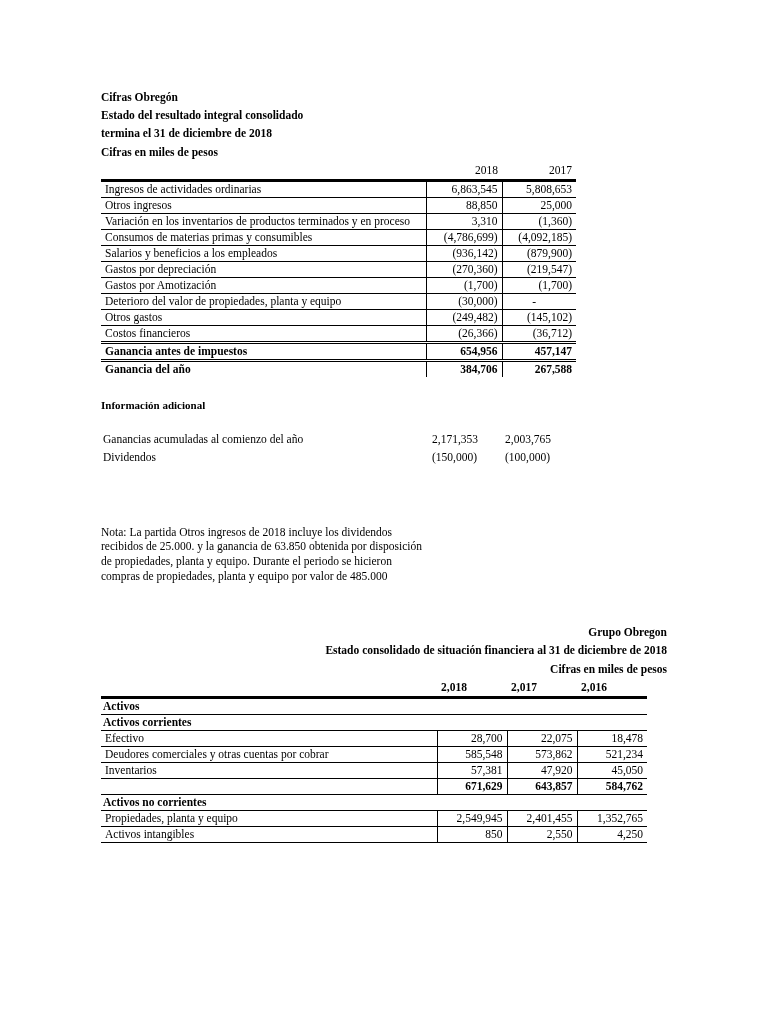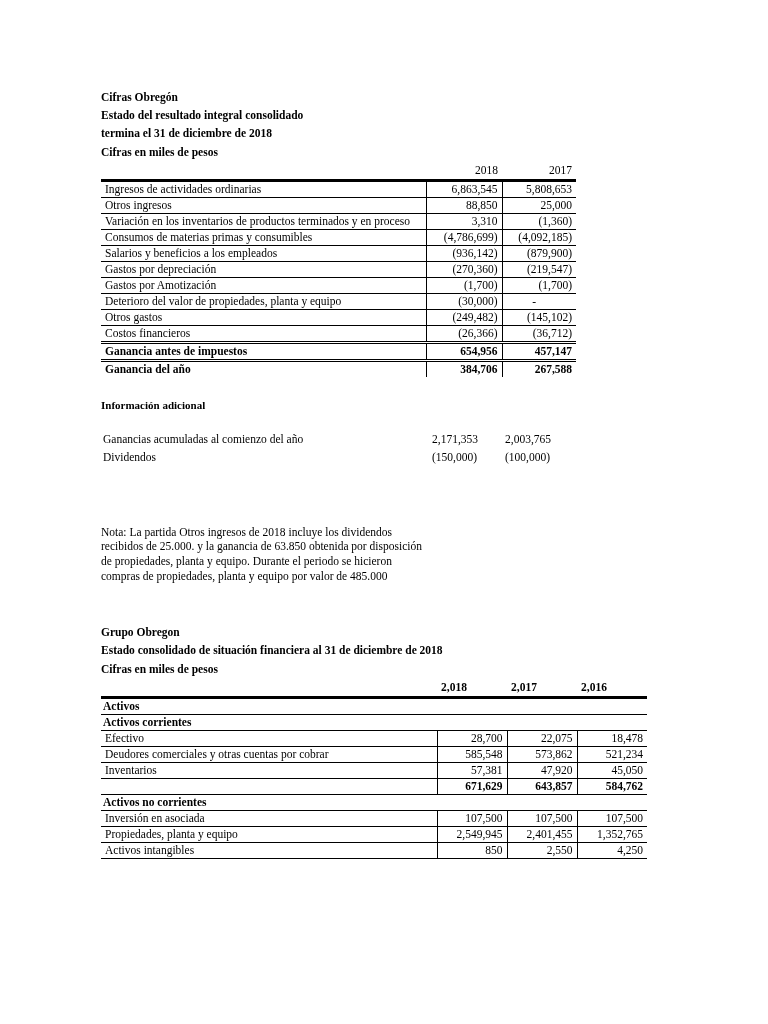--- a/index.html
+++ b/index.html
@@ -245,21 +245,21 @@
       <tr>
         <td class="lbl">Dividendos</td>
         <td class="num">(150,000)</td>
         <td class="num">(100,000)</td>
       </tr>
     </tbody>
   </table>
 
   <div class="note" style="margin-top:57px;">Nota: La partida Otros ingresos de 2018 incluye los dividendos recibidos de 25.000. y la ganancia de 63.850 obtenida por disposición de propiedades, planta y equipo. Durante el periodo se hicieron compras de propiedades, planta y equipo por valor de 485.000</div>
 
-  <div style="margin-top:40px;">
+  <div style="margin-top:40px;text-align:right;">
     <div class="hdr-line">Grupo Obregon</div>
     <div class="hdr-line">Estado consolidado de situación financiera al 31 de diciembre de 2018</div>
     <div class="hdr-line">Cifras en miles de pesos</div>
   </div>
 
   <table class="fin" id="bs-table" style="margin-top:2px;">
     <colgroup>
       <col class="b-lbl">
         <col class="b-a">
         <col class="b-b">
@@ -306,26 +306,20 @@
         <td class="lbl rb"></td>
         <td class="num b rb vl vr">671,629</td>
         <td class="num b rb vr">643,857</td>
         <td class="num b rb">584,762</td>
       </tr>
 
       <tr>
         <td class="grp rb" colspan="4">Activos no corrientes</td>
       </tr>
 
-      <tr>
-        <td class="lbl rb">Inversión en asociada</td>
-        <td class="num rb vl vr">107,500</td>
-        <td class="num rb vr">107,500</td>
-        <td class="num rb">107,500</td>
-      </tr>
 
       <tr>
         <td class="lbl rb">Propiedades, planta y equipo</td>
         <td class="num rb vl vr">2,549,945</td>
         <td class="num rb vr">2,401,455</td>
         <td class="num rb">1,352,765</td>
       </tr>
 
       <tr>
         <td class="lbl rb">Activos intangibles</td>

